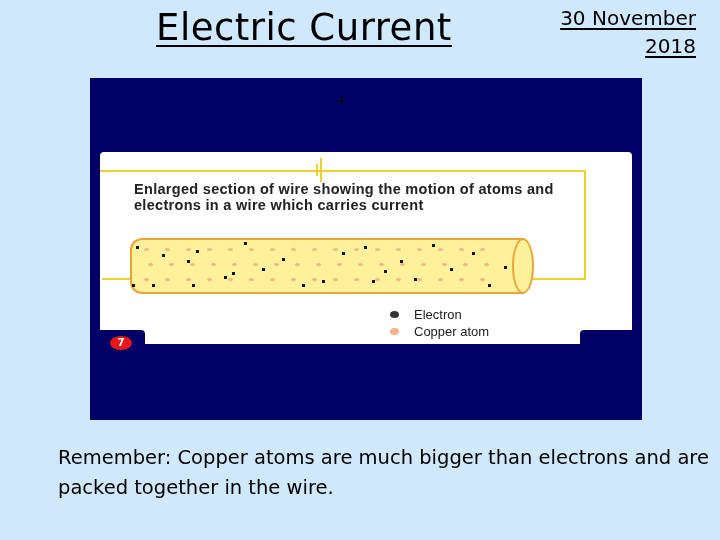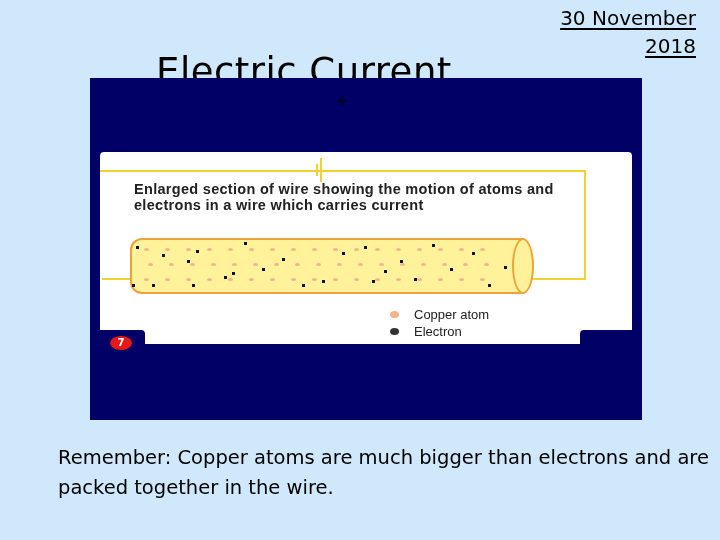--- a/index.html
+++ b/index.html
@@ -1,17 +1,17 @@
 <!DOCTYPE html>
 <html><head>
 <meta charset="utf-8">
 <style>
   html,body{margin:0;padding:0;}
   body{width:720px;height:540px;background:#cfe8fb;position:relative;overflow:hidden;font-family:"DejaVu Sans",sans-serif;}
-  .title{position:absolute;left:156px;top:6px;font-size:37px;color:#000;text-decoration:underline;text-decoration-thickness:2px;text-underline-offset:5px;letter-spacing:0.5px;margin-top:44px;}
+  .title{position:absolute;left:156px;top:6px;font-size:37px;color:#000;text-decoration:underline;text-decoration-thickness:2px;text-underline-offset:5px;letter-spacing:0.5px;}
   .date{position:absolute;right:24px;top:4px;text-align:right;font-size:20px;line-height:28px;color:#000;}
   .date span{text-decoration:underline;text-underline-offset:3px;}
   .panel{position:absolute;left:90px;top:78px;width:552px;height:342px;background:#000066;}
   .plus{position:absolute;left:246px;top:14px;color:#000;font-size:14px;}
   .card{position:absolute;left:10px;top:74px;width:532px;height:192px;background:#fff;border-radius:4px;}
   .tab-l{position:absolute;left:10px;top:252px;width:45px;height:20px;background:#000066;border-top-right-radius:4px;}
   .tab-r{position:absolute;left:490px;top:252px;width:52px;height:20px;background:#000066;border-top-left-radius:4px;}
   .circuit{position:absolute;left:12px;top:92px;width:482px;height:106px;border:2px solid #f2d02e;border-left:none;}
   .circuit-left{position:absolute;left:10px;top:92px;width:4px;height:106px;border-top:2px solid #f2d02e;}
   .battery{position:absolute;left:226px;top:80px;width:8px;height:22px;}
@@ -123,24 +123,24 @@
       <div class="elec" style="left: 372px; top: 26px;"></div>
       <div class="elec" style="left: 0px; top: 44px;"></div>
       <div class="elec" style="left: 20px; top: 44px;"></div>
       <div class="elec" style="left: 60px; top: 44px;"></div>
       <div class="elec" style="left: 100px; top: 32px;"></div>
       <div class="elec" style="left: 240px; top: 40px;"></div>
     </div>
   <div class="wire-end"></div>
   <div class="legend">
     <div class="row">
+      <div class="dot" style="background:#333;"></div>
+      <span>Electron</span>
+    </div>
+    <div class="row">
       <div class="dot" style="background:#f3b48a;"></div>
       <span>Copper atom</span>
-    </div>
-    <div class="row">
-      <div class="dot" style="background:#333;"></div>
-      <span>Electron</span>
     </div>
   </div>
   <div class="badge">7</div>
 </div>
 
 <div class="body-text">Remember:  Copper atoms are much bigger than electrons and are packed together in the wire.</div>
 
 </body></html>

